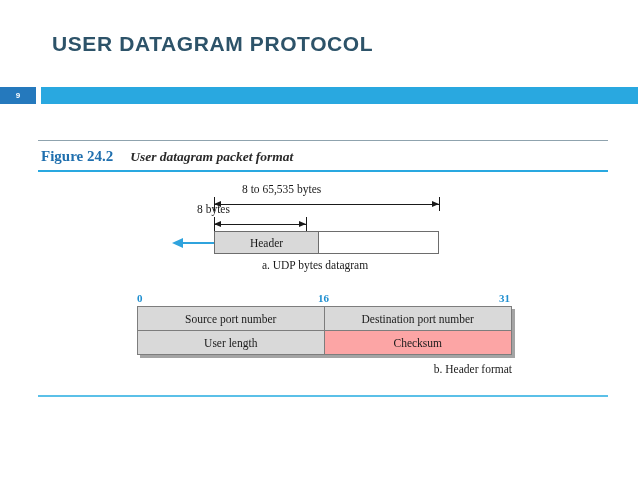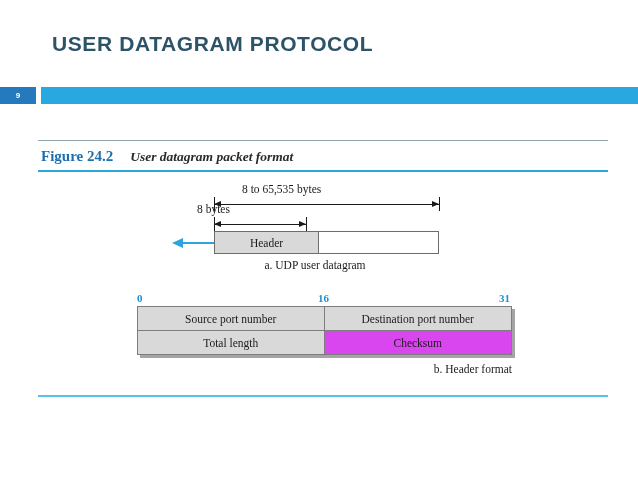--- a/index.html
+++ b/index.html
@@ -262,21 +262,21 @@
     align-items: center;
     justify-content: center;
     font-family: "Liberation Serif", serif;
     font-size: 11.5px;
     color: #1a1a1a;
   }
   .htcell.left {
     border-right: 1px solid #7d7d7d;
   }
   .fill-gray  { background: #d9d9d9; }
-  .fill-white { background: #d946ef; }
+  .fill-white { background: #fca5a5; }
 
   .caption-b {
     width: 375px;
     text-align: right;
     margin-top: 8px;
     font-family: "Liberation Serif", serif;
     font-size: 11.5px;
     color: #1a1a1a;
   }
 </style>
@@ -315,38 +315,38 @@
   <div class="arrowhead ah-right ah-eight-r"></div>
 
   <div class="out-arrow-head"></div>
   <div class="out-arrow-line"></div>
 
   <div class="packet-row">
     <div class="cell-header">Header</div>
     <div class="cell-data">Data</div>
   </div>
 
-  <div class="caption-a">a. UDP user datagram</div>
+  <div class="caption-a">a. UDP bytes datagram</div>
 </div>
 
 <div class="diagram-b">
 
   <div class="bit-ruler">
     <span class="bit-num bit-0">0</span>
     <span class="bit-num bit-16">16</span>
     <span class="bit-num bit-31">31</span>
   </div>
 
   <div class="header-table">
     <div class="htrow">
       <div class="htcell left fill-gray">Source port number</div>
       <div class="htcell fill-gray">Destination port number</div>
     </div>
     <div class="htrow">
-      <div class="htcell left fill-gray">Total length</div>
+      <div class="htcell left fill-gray">User length</div>
       <div class="htcell fill-white">Checksum</div>
     </div>
   </div>
 
   <div class="caption-b">b. Header format</div>
 </div>
 
 <div class="rule-bottom"></div>
 
 </body></html>

